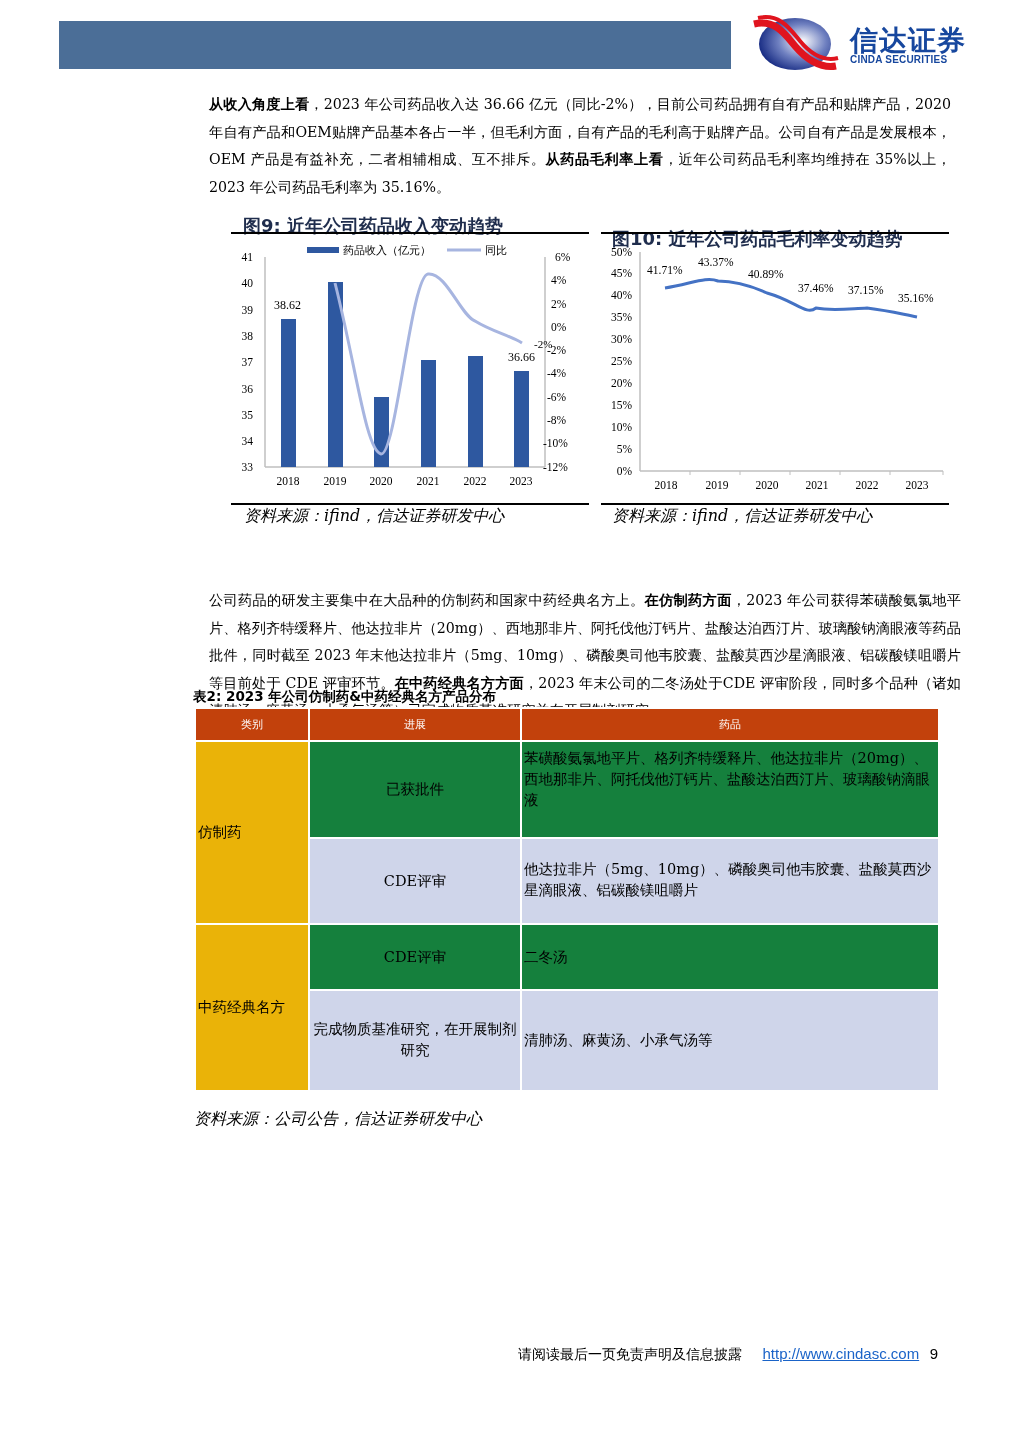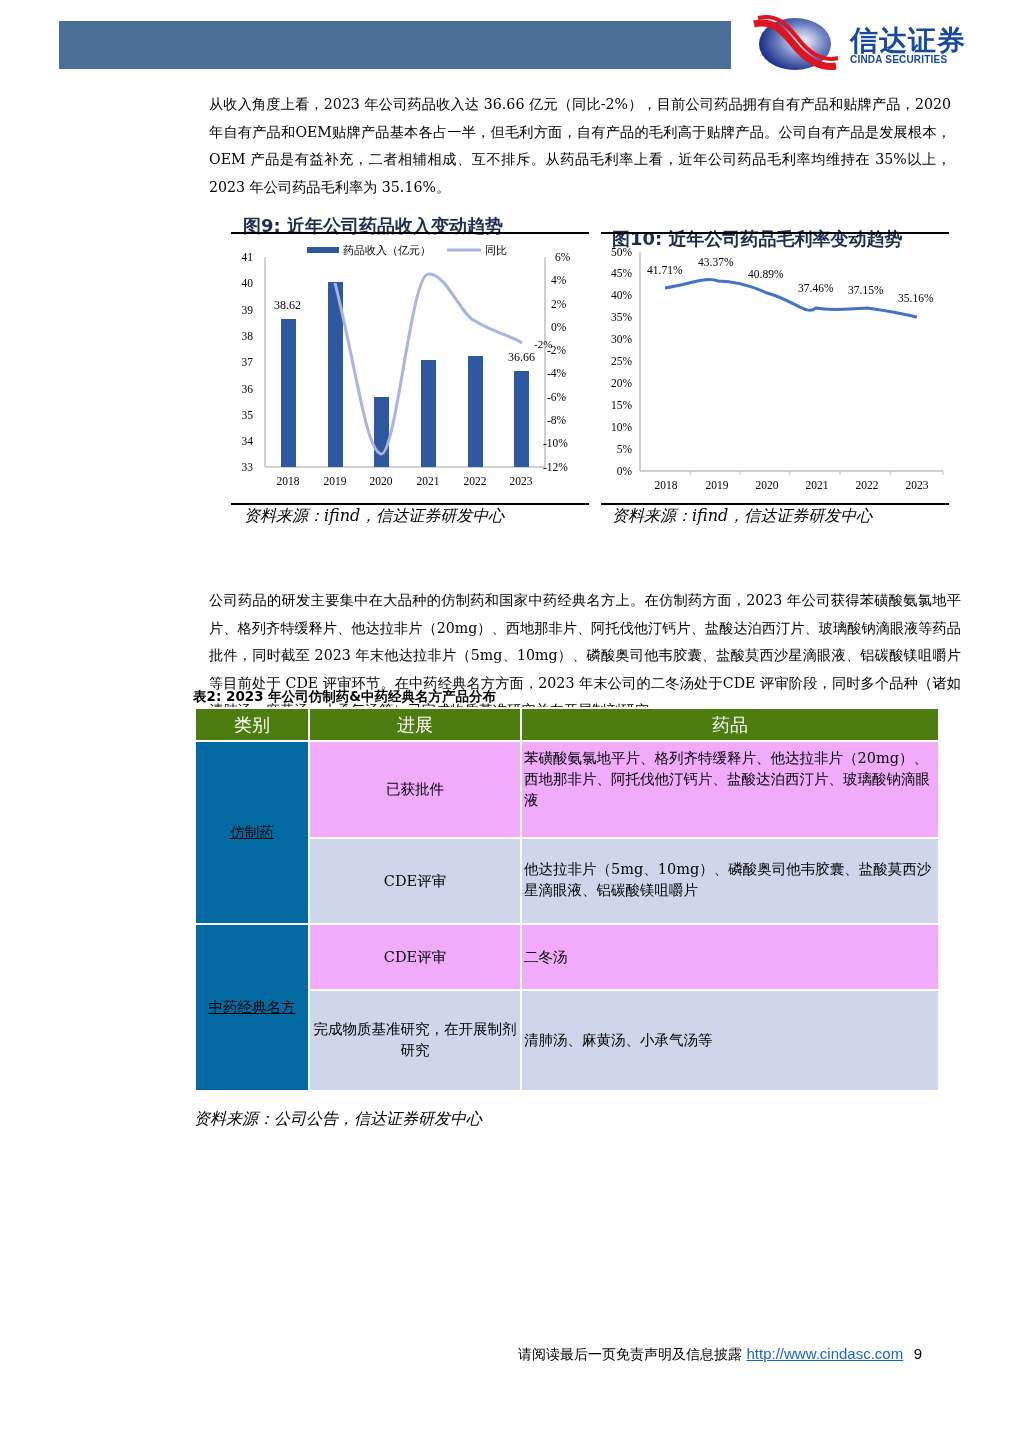--- a/index.html
+++ b/index.html
@@ -2,35 +2,35 @@
 <html><head>
 <meta charset="utf-8">
 <style>
   * { box-sizing: border-box; margin: 0; padding: 0; }
   body { width: 1017px; height: 1442px; background: #ffffff; position: relative; font-family: "DejaVu Serif", "Liberation Serif", serif; color: #000; overflow: hidden; }
   .header-bar { position: absolute; left: 59px; top: 21px; width: 672px; height: 48px; background: #4b6e97; }
   .logo { position: absolute; left: 750px; top: 14px; width: 250px; height: 60px; }
   .logo-cn { position: absolute; left: 100px; top: 8px; font-family: "DejaVu Sans", sans-serif; font-weight: bold; font-size: 28px; color: #17479e; letter-spacing: 1px; text-align: center; }
   .logo-en { position: absolute; left: 100px; top: 40px; font-family: "Liberation Sans", sans-serif; font-weight: bold; font-size: 10px; color: #17479e; letter-spacing: 0.2px; }
   .para { position: absolute; left: 209px; width: 742px; font-size: 14.2px; line-height: 27.5px; text-align: justify; }
-  .para b { font-weight: normal; }
+  .para b { font-weight: bold; }
   .fig-title { position: absolute; font-family: "DejaVu Sans", sans-serif; font-weight: bold; font-size: 18px; color: #1f2d4d; }
   .fig-rule { position: absolute; height: 1.5px; background: #000; }
   .src { position: absolute; font-size: 16px; font-style: italic; color: #000; }
   .chart-svg { position: absolute; }
   .tbl-title { position: absolute; left: 193px; top: 688px; font-family: "DejaVu Sans", sans-serif; font-weight: bold; font-size: 13.5px; }
   table.prod { position: absolute; left: 194px; top: 707px; width: 746px; border-collapse: collapse; font-size: 14.5px; }
-  table.prod th { background: #4d7c0f; color: #fff; font-weight: normal; height: 33px; border: 2px solid #fff; font-size: 18px; }
+  table.prod th { background: #c2410c; color: #fff; font-weight: normal; height: 33px; border: 2px solid #fff; font-size: 11px; }
   table.prod td { border: 2px solid #fff; padding: 0 2px; line-height: 21px; }
-  .c-cat { background: #0369a1; text-align: center; width: 114px; text-decoration: underline; }
-  .c-l { background: #f0abfc; }
+  .c-cat { background: #eab308; width: 114px; }
+  .c-l { background: #15803d; }
   .c-d { background: #cfd5ea; }
   .c-prog { text-align: center; width: 212px; }
   .footer { position: absolute; left: 518px; top: 1345px; font-size: 14px; }
-  .footer a { font-family: "Liberation Sans", sans-serif; color: #1a63c8; text-decoration: underline; font-size: 15px; }
+  .footer a { font-family: "Liberation Sans", sans-serif; color: #1a63c8; text-decoration: underline; font-size: 15px; margin-left: 16px; }
   .footer .pg { font-family: "Liberation Sans", sans-serif; font-size: 15px; margin-left: 6px; }
 </style>
 </head>
 <body>
 
 <div class="header-bar"></div>
 <div class="logo">
   <svg width="90" height="60" viewBox="0 0 90 60">
     <defs>
       <radialGradient id="lg" cx="60%" cy="45%" r="60%">

